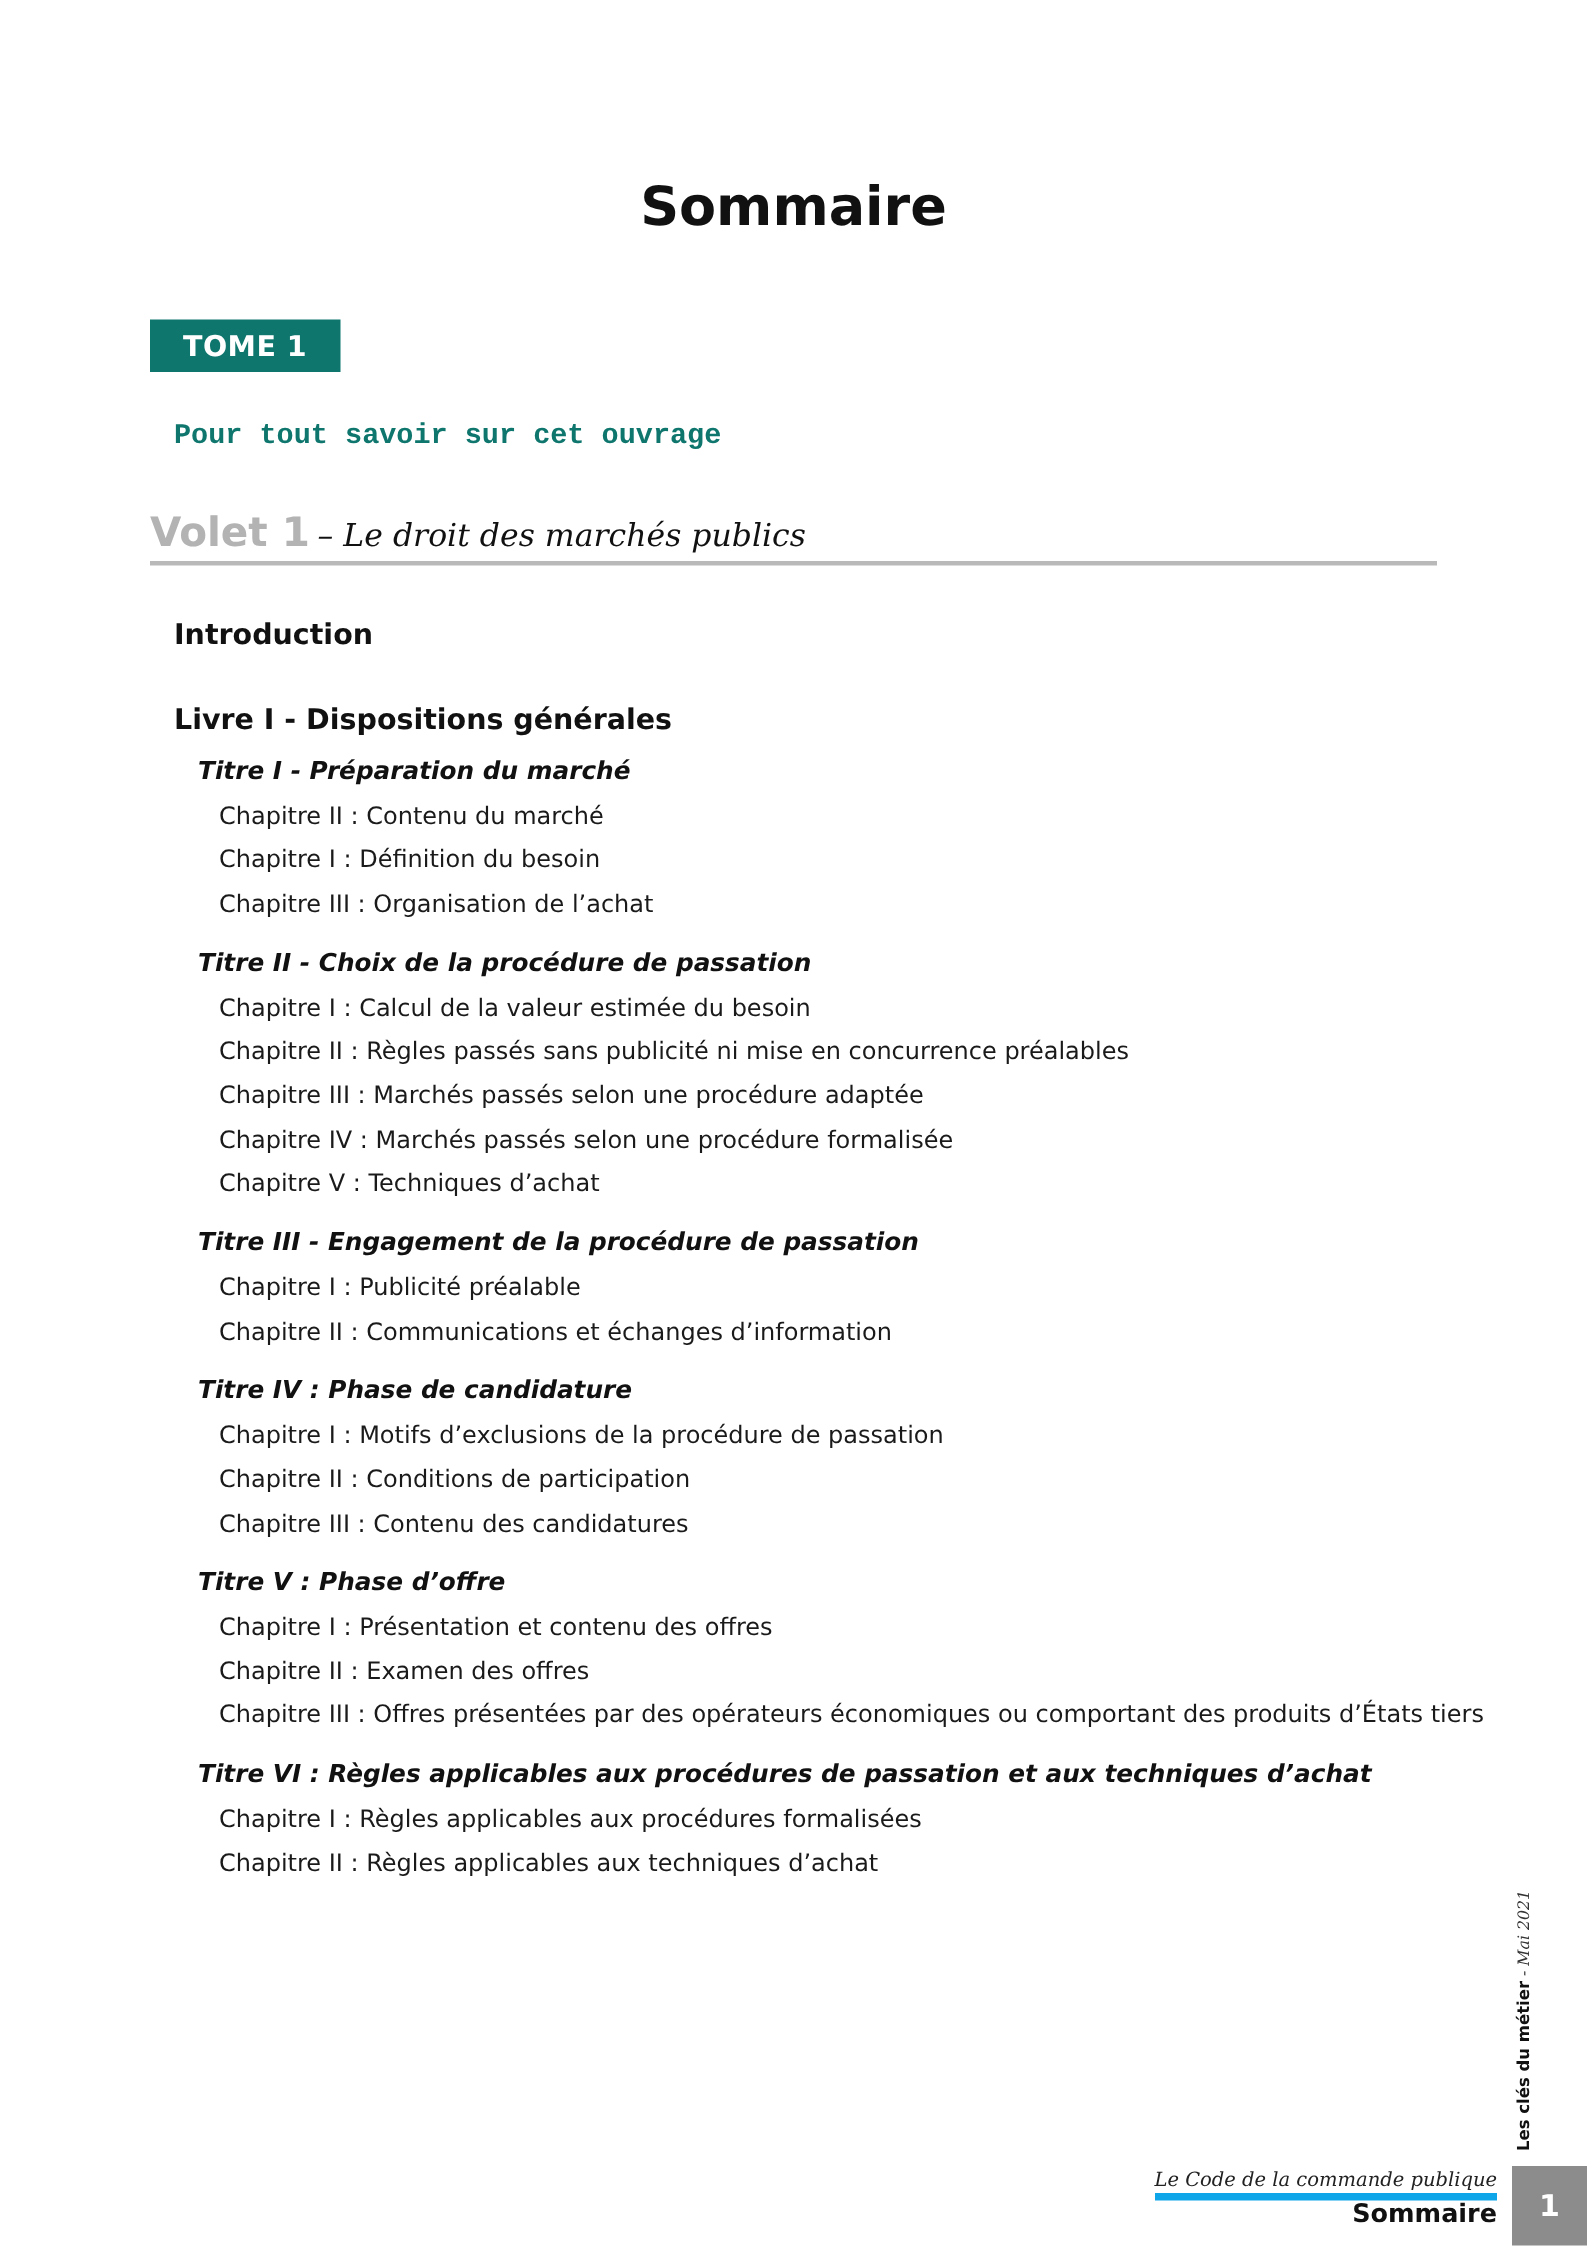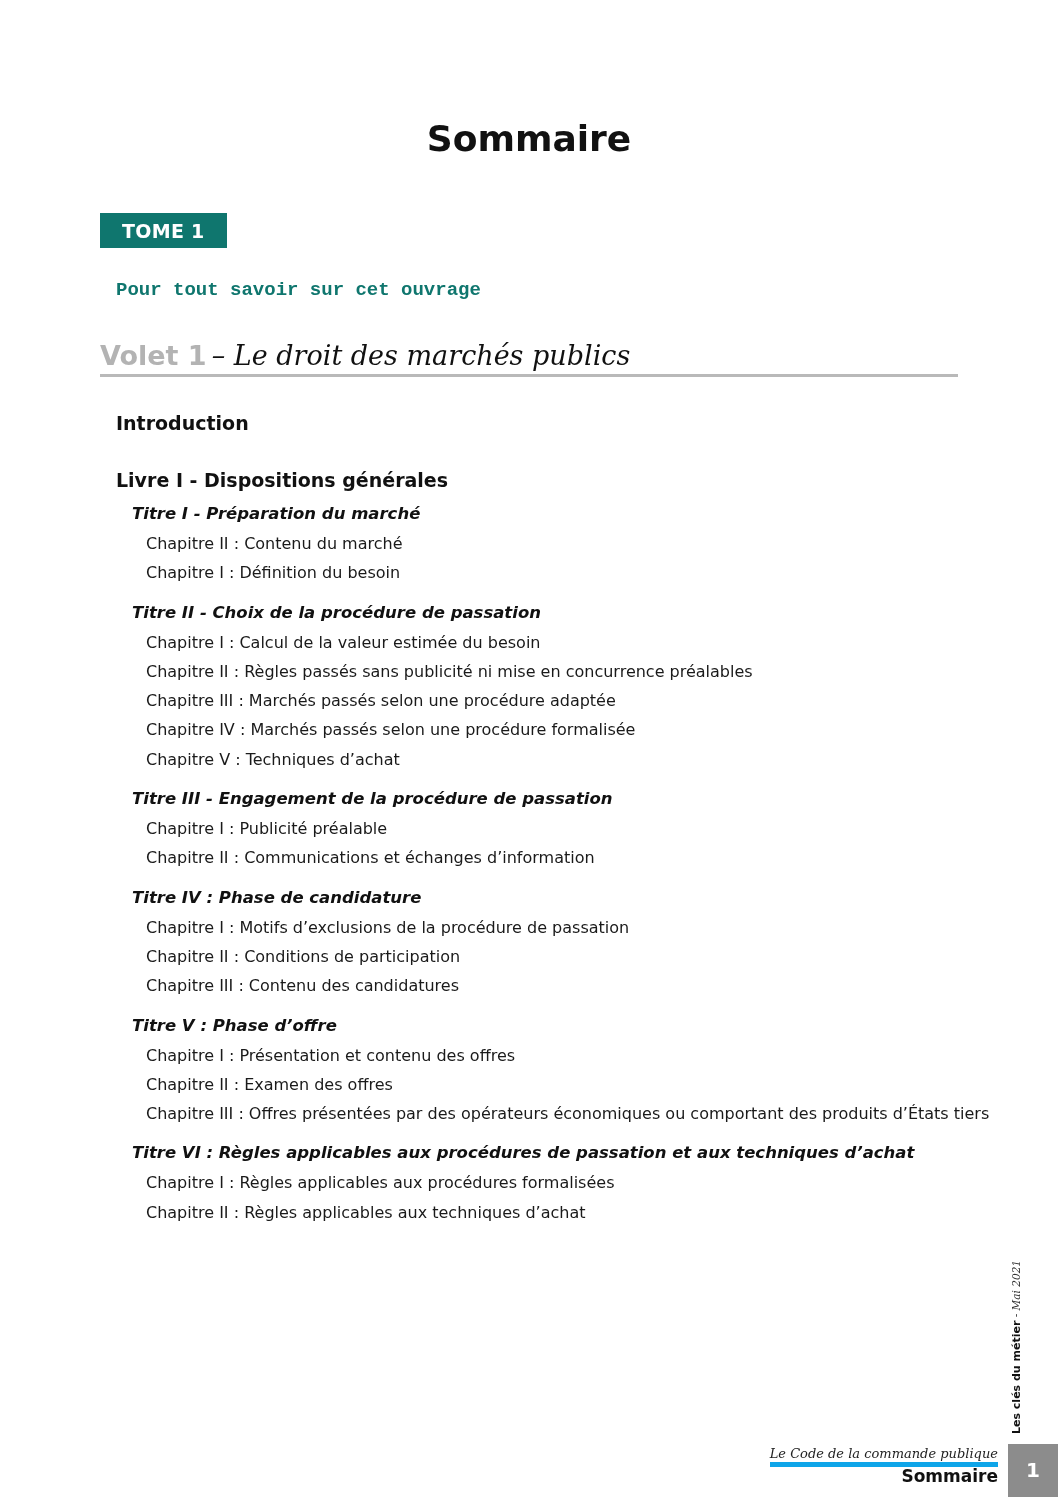--- a/index.html
+++ b/index.html
@@ -7,21 +7,21 @@
          font-family: "DejaVu Sans", sans-serif; color: #1a1a1a; }
   .page-title { position: absolute; top: 118px; left: 0; width: 1058px; text-align: center;
                 font-family: "DejaVu Sans", sans-serif; font-weight: bold; font-size: 36px; color: #111; }
   .tome-badge { position: absolute; top: 213px; left: 100px; width: 127px; height: 35px;
                 background: #0f766e; color: #fff; font-weight: bold; font-size: 19px;
                 line-height: 36px; box-sizing: border-box; padding-left: 22px; letter-spacing: 0.3px; }
   .intro-line { position: absolute; left: 116px; font-weight: bold; font-size: 19px; color: #0f766e; font-family: Liberation Mono, monospace; }
   .volet { position: absolute; top: 340px; left: 100px; width: 858px; height: 34px;
            border-bottom: 3px solid #b9b9b9; }
   .volet-num { font-family: "DejaVu Sans", sans-serif; font-weight: bold; font-size: 27px; color: #b3b3b3; }
-  .volet-sub { font-family: "DejaVu Serif", serif; font-style: italic; font-size: 27px; color: #111; }
+  .volet-sub { font-family: "DejaVu Serif", serif; font-style: italic; font-size: 21px; color: #111; }
   .toc { position: absolute; top: 408px; left: 116px; width: 860px; }
   .section-h { font-weight: bold; font-size: 19px; color: #111; height: 30px; line-height: 30px; }
   .livre-h { margin-top: 27px; margin-bottom: 4px; }
   .titre-h { font-weight: bold; font-style: italic; font-size: 16.5px; color: #111;
              margin-left: 16px; margin-top: 10px; height: 30px; line-height: 30px; }
   .chap { font-size: 16px; color: #1a1a1a; margin-left: 30px; height: 29.3px; line-height: 29.3px; white-space: nowrap; }
   .side-vert { position: absolute; left: 1003px; top: 1262px; width: 26px; height: 172px; }
   .side-vert-inner { position: absolute; left: 0; top: 0; transform-origin: left top;
                      transform: translate(0, 172px) rotate(-90deg); white-space: nowrap;
                      font-size: 11px; width: 172px; line-height: 26px; }
@@ -48,20 +48,21 @@
   <span class="volet-sub">– Le droit des marchés publics</span>
 </div>
 
 <div class="toc">
   <div class="section-h">Introduction</div>
   <div class="section-h livre-h">Livre I - Dispositions générales</div>
 
   <div class="titre-h" style="margin-top:4px;">Titre I - Préparation du marché</div>
   <div class="chap">Chapitre II : Contenu du marché</div>
   <div class="chap">Chapitre I : Définition du besoin</div>
+  <div class="chap">Chapitre III : Organisation de l’achat</div>
 
   <div class="titre-h">Titre II - Choix de la procédure de passation</div>
   <div class="chap">Chapitre I : Calcul de la valeur estimée du besoin</div>
   <div class="chap">Chapitre II : Règles passés sans publicité ni mise en concurrence préalables</div>
   <div class="chap">Chapitre III : Marchés passés selon une procédure adaptée</div>
   <div class="chap">Chapitre IV : Marchés passés selon une procédure formalisée</div>
   <div class="chap">Chapitre V : Techniques d’achat</div>
 
   <div class="titre-h">Titre III - Engagement de la procédure de passation</div>
   <div class="chap">Chapitre I : Publicité préalable</div>

